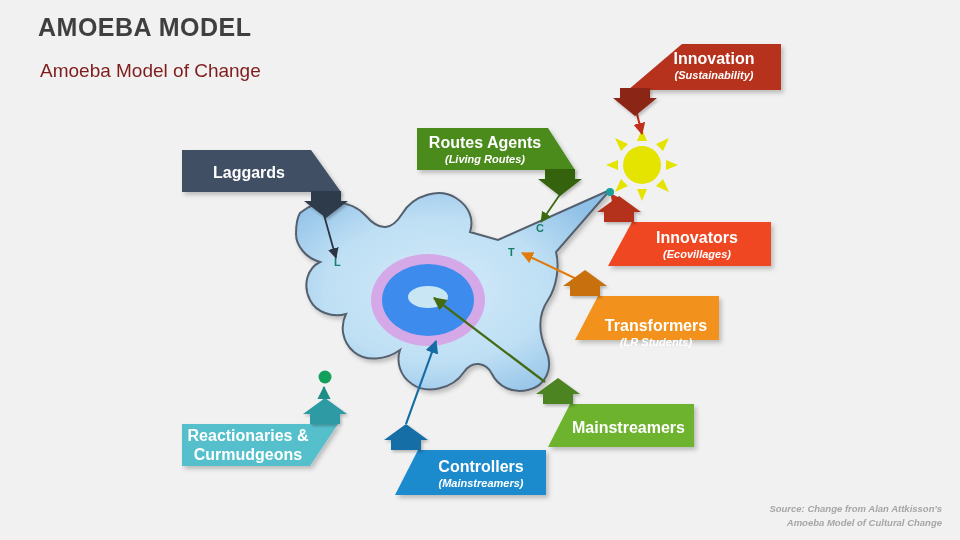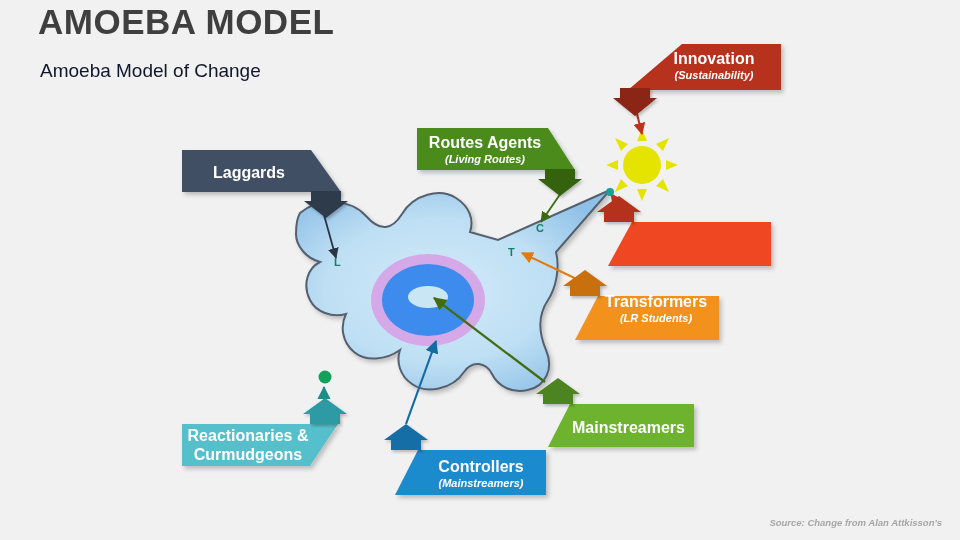--- a/index.html
+++ b/index.html
@@ -6,27 +6,27 @@
   body{
     width:960px;height:540px;overflow:hidden;
     background:#f1f1f1;
     font-family:"Liberation Sans", sans-serif;
     position:relative;
   }
   .slide{position:absolute;inset:0;width:960px;height:540px;}
 
   
   #title{
-    position:absolute;left:38px;top:3px;
-    font-size:35px;font-weight:bold;color:#3f3f3f;
+    position:absolute;left:38px;top:14px;
+    font-size:25px;font-weight:bold;color:#3f3f3f;
     letter-spacing:.5px;line-height:1.1;
   }
   #subtitle{
     position:absolute;left:40px;top:60px;
-    font-size:19px;color:#0f172a;font-weight:400;
+    font-size:19px;color:#7f1d1d;font-weight:400;
   }
 
   
   #source{
     position:absolute;right:18px;bottom:10px;
     text-align:right;font-size:9.5px;line-height:1.45;
     font-style:italic;font-weight:bold;color:#a6a6a6;
   }
 
   
@@ -196,22 +196,26 @@
       <path filter="url(#softShadow)" d="M182,150 L311,150 L341,192 L182,192 Z" fill="#3f4f63"></path>
       <path filter="url(#tinyShadow)" d="M311,191 L341,191 L341,201 L348,201 L326,218 L304,201 L311,201 Z" fill="#2e3b4b"></path>
     </g>
   </svg>
 
   <div class="banner-text" style="left:655px;top:50px;width:118px;">
     <span class="b-main">Innovation</span>
     <span class="b-sub">(Sustainability)</span>
   </div>
 
-
-  <div class="banner-text" style="left:596px;top:293px;width:120px;">
+  <div class="banner-text" style="left:628px;top:229px;width:138px;">
+    <span class="b-main">Innovators</span>
+    <span class="b-sub">(Ecovillages)</span>
+  </div>
+
+  <div class="banner-text" style="left:596px;top:317px;width:120px;">
     <span class="b-main">Transformers</span>
     <span class="b-sub">(LR Students)</span>
   </div>
 
   <div class="banner-text" style="left:420px;top:134px;width:130px;">
     <span class="b-main">Routes Agents</span>
     <span class="b-sub">(Living Routes)</span>
   </div>
 
   <div class="banner-text" style="left:566px;top:419px;width:125px;">
@@ -231,15 +235,16 @@
   <div class="banner-text" style="left:186px;top:164px;width:126px;">
     <span class="b-main">Laggards</span>
   </div>
 
   <div class="marker" style="left:334px;top:256px;">L</div>
   <div class="marker" style="left:536px;top:222px;">C</div>
   <div class="marker" style="left:508px;top:246px;">T</div>
 
   <div id="source">
     <div>Source: Change from Alan Attkisson's</div>
+    <div>Amoeba Model of Cultural Change</div>
   </div>
 
 </div>
 
 </body></html>

